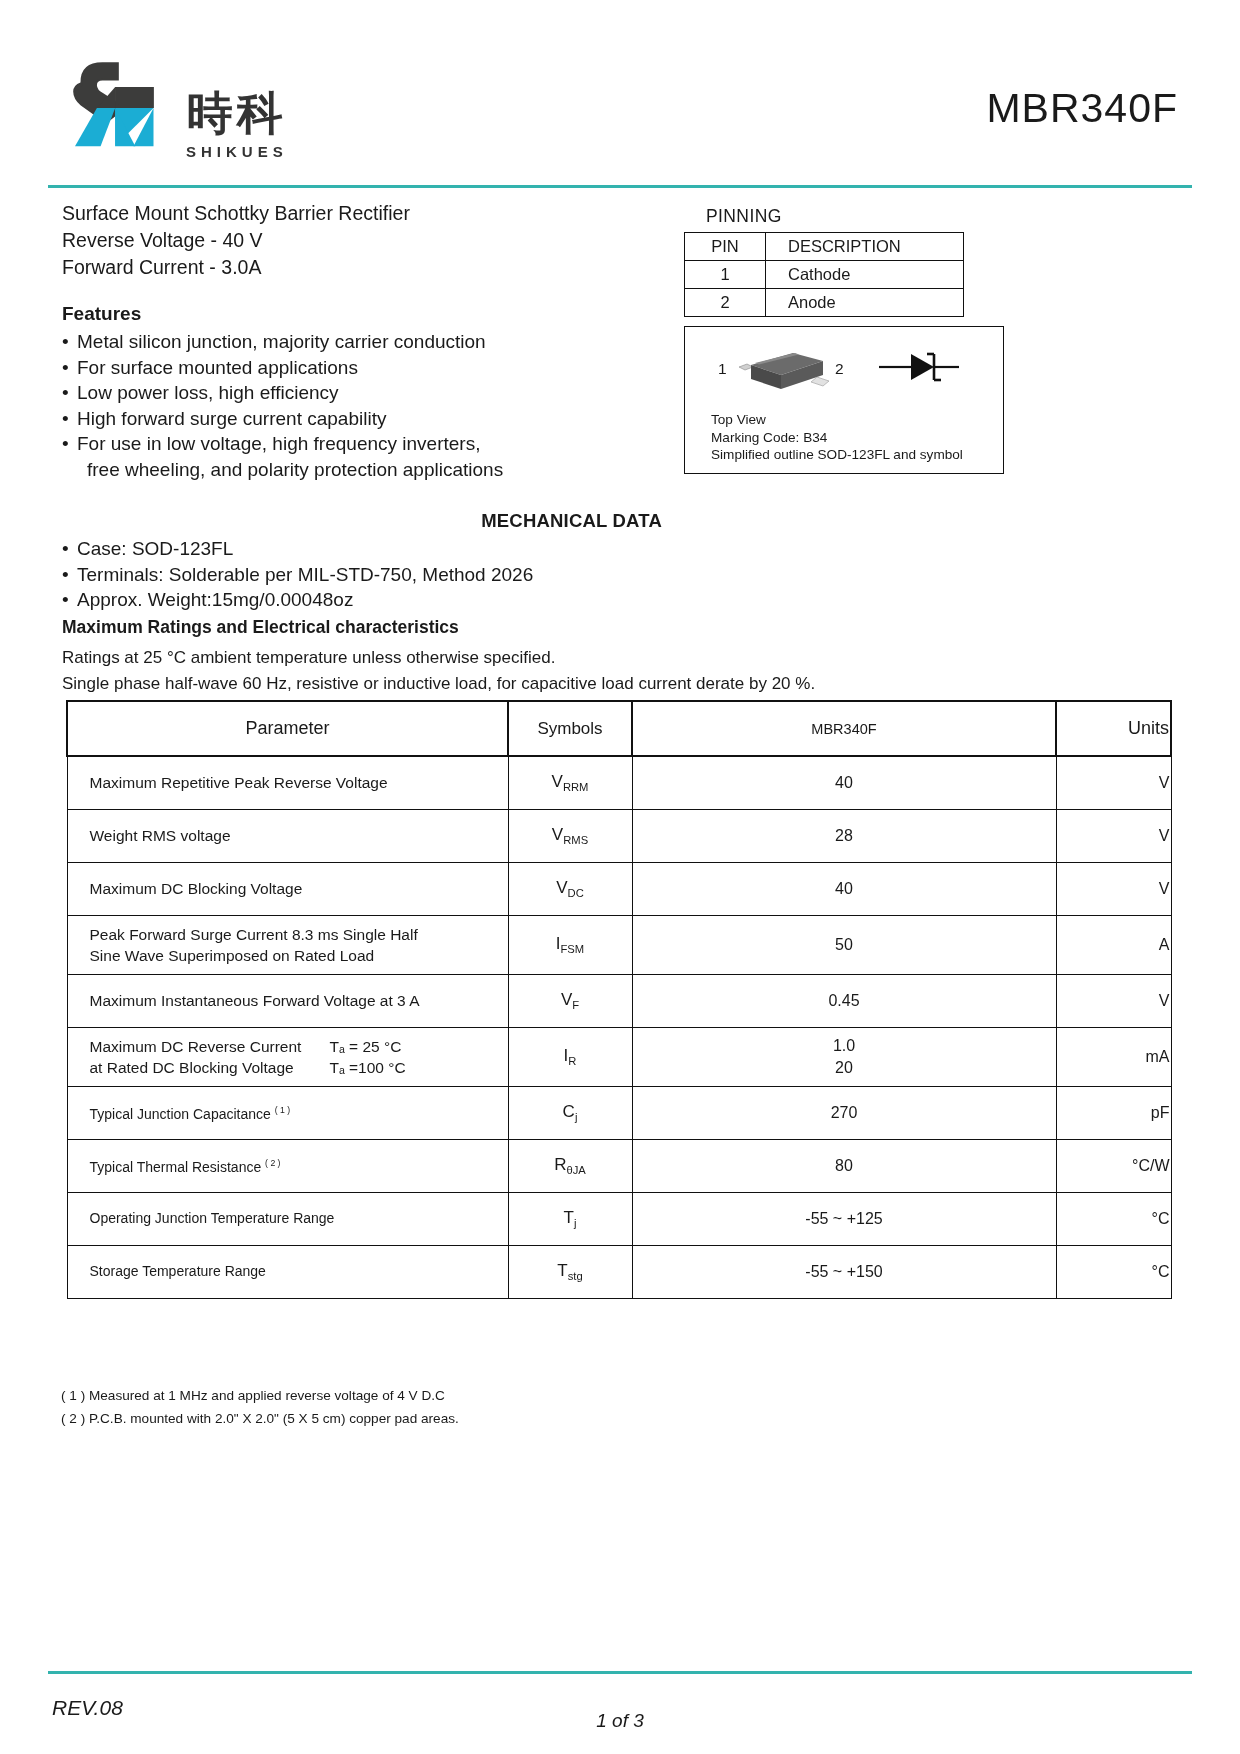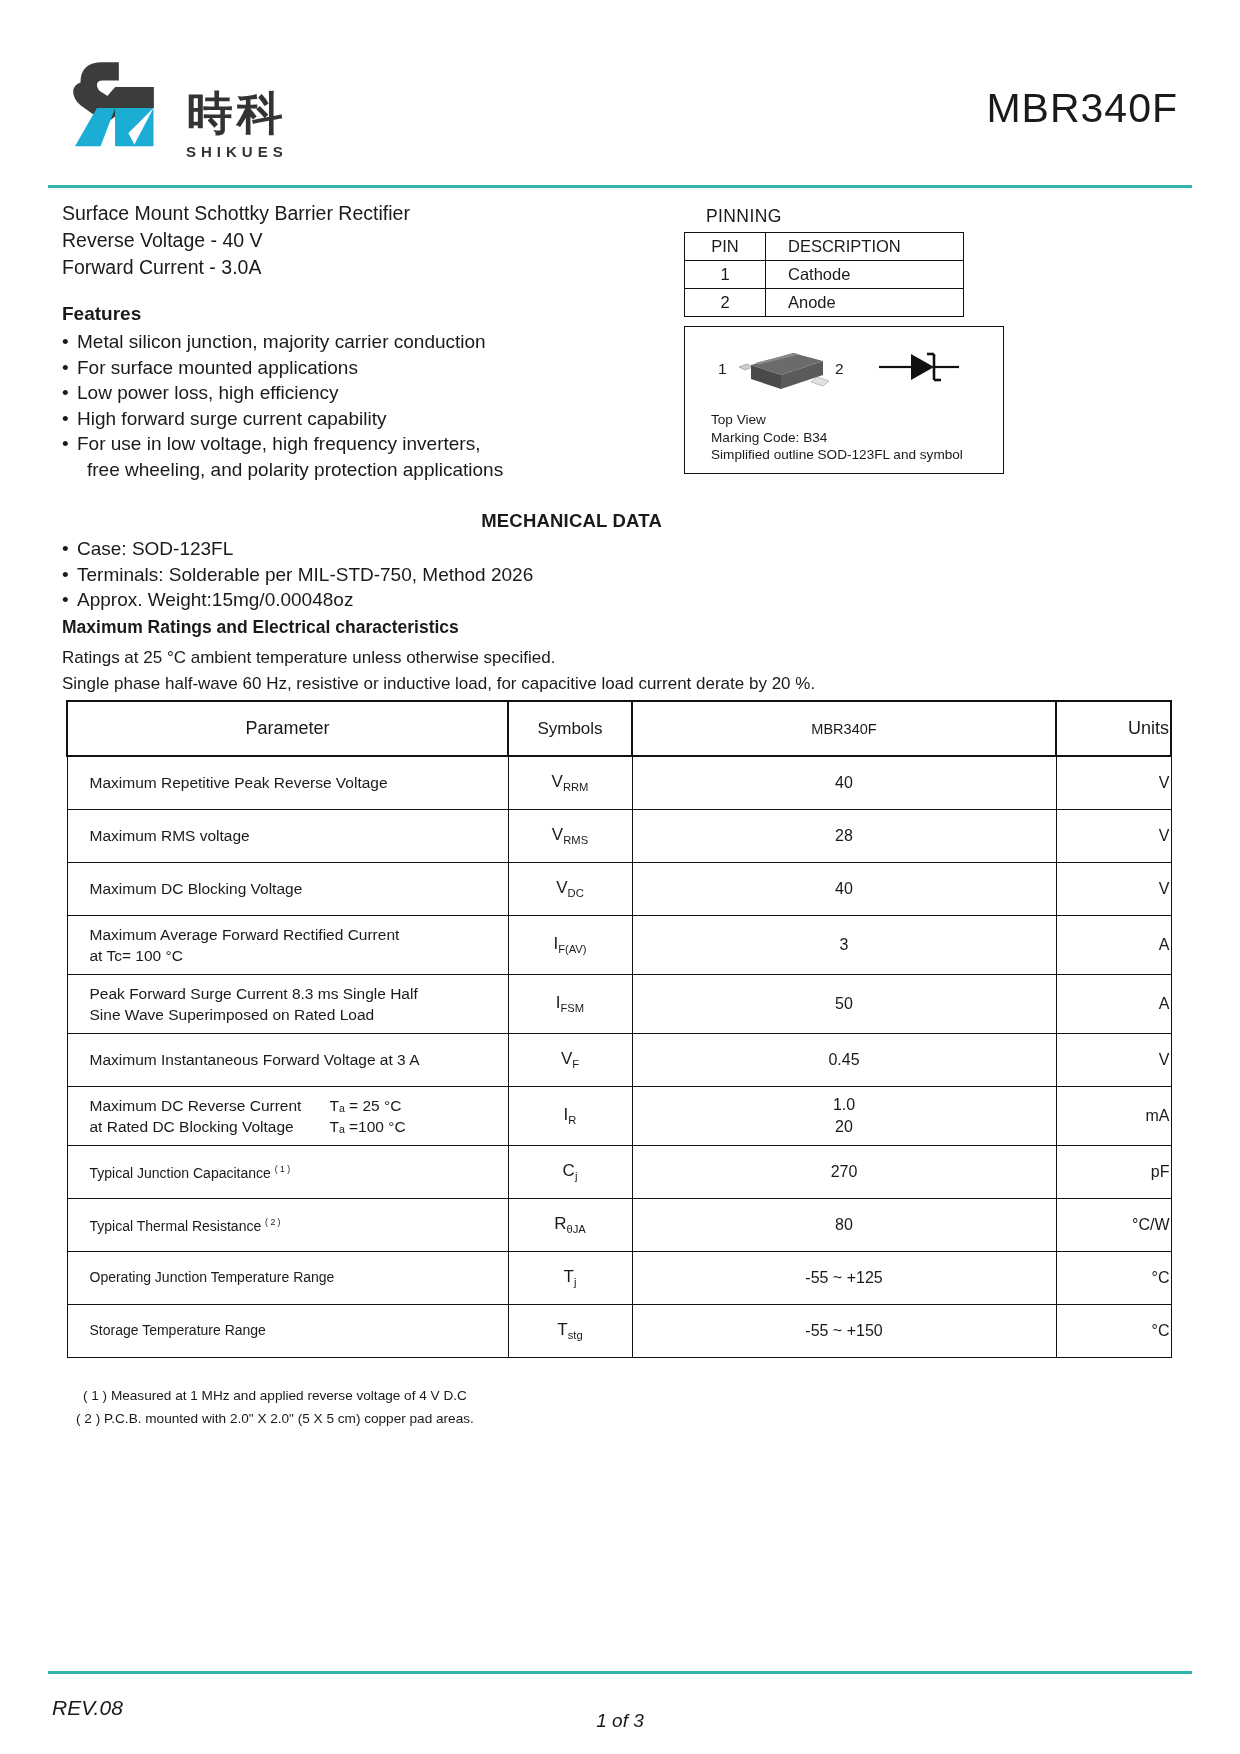--- a/index.html
+++ b/index.html
@@ -92,21 +92,21 @@
   table.main tr { height:53px; }
   table.main thead tr { height:55px; }
   table.main .small { font-size:14px; }
   sub { font-size:0.66em; }
   sup { font-size:0.62em; }
   .param-2col { display:flex; }
   .param-2col .a { width:240px; }
   .pad-top { display:block; }
 
   
-  .footnotes { position:absolute; left:76px; top:1384px; font-size:13.6px; line-height:23px;text-align:center; }
+  .footnotes { position:absolute; left:61px; top:1384px; font-size:13.6px; line-height:23px; }
   .footer-rev { position:absolute; left:52px; bottom:34px; font-size:21px; font-style:italic; }
   .footer-page { position:absolute; left:0; right:0; bottom:22px; text-align:center; font-size:19px; font-style:italic; }
 </style>
 </head>
 <body>
 
 <div class="page">
 
   <div class="header">
     <div class="logo-wrap">
@@ -224,39 +224,30 @@
       </tr>
     </thead>
     <tbody>
       <tr>
         <td class="c-param">Maximum Repetitive Peak Reverse Voltage</td>
         <td class="c-sym"><span>V</span><sub>RRM</sub></td>
         <td class="c-val">40</td>
         <td class="c-unit">V</td>
       </tr>
       <tr>
-        <td class="c-param">Maximum RMS voltage</td>
+        <td class="c-param">Weight RMS voltage</td>
         <td class="c-sym"><span>V</span><sub>RMS</sub></td>
         <td class="c-val">28</td>
         <td class="c-unit">V</td>
       </tr>
       <tr>
         <td class="c-param">Maximum DC Blocking Voltage</td>
         <td class="c-sym"><span>V</span><sub>DC</sub></td>
         <td class="c-val">40</td>
         <td class="c-unit">V</td>
-      </tr>
-      <tr>
-        <td class="c-param">
-          <span class="pad-top">Maximum Average Forward Rectified Current</span>
-          <span class="pad-top">at Tc= 100 °C</span>
-        </td>
-        <td class="c-sym"><span>I</span><sub>F(AV)</sub></td>
-        <td class="c-val">3</td>
-        <td class="c-unit">A</td>
       </tr>
       <tr>
         <td class="c-param">
           <span class="pad-top">Peak Forward Surge Current 8.3 ms Single Half</span>
           <span class="pad-top">Sine Wave Superimposed on Rated Load</span>
         </td>
         <td class="c-sym"><span>I</span><sub>FSM</sub></td>
         <td class="c-val">50</td>
         <td class="c-unit">A</td>
       </tr>

